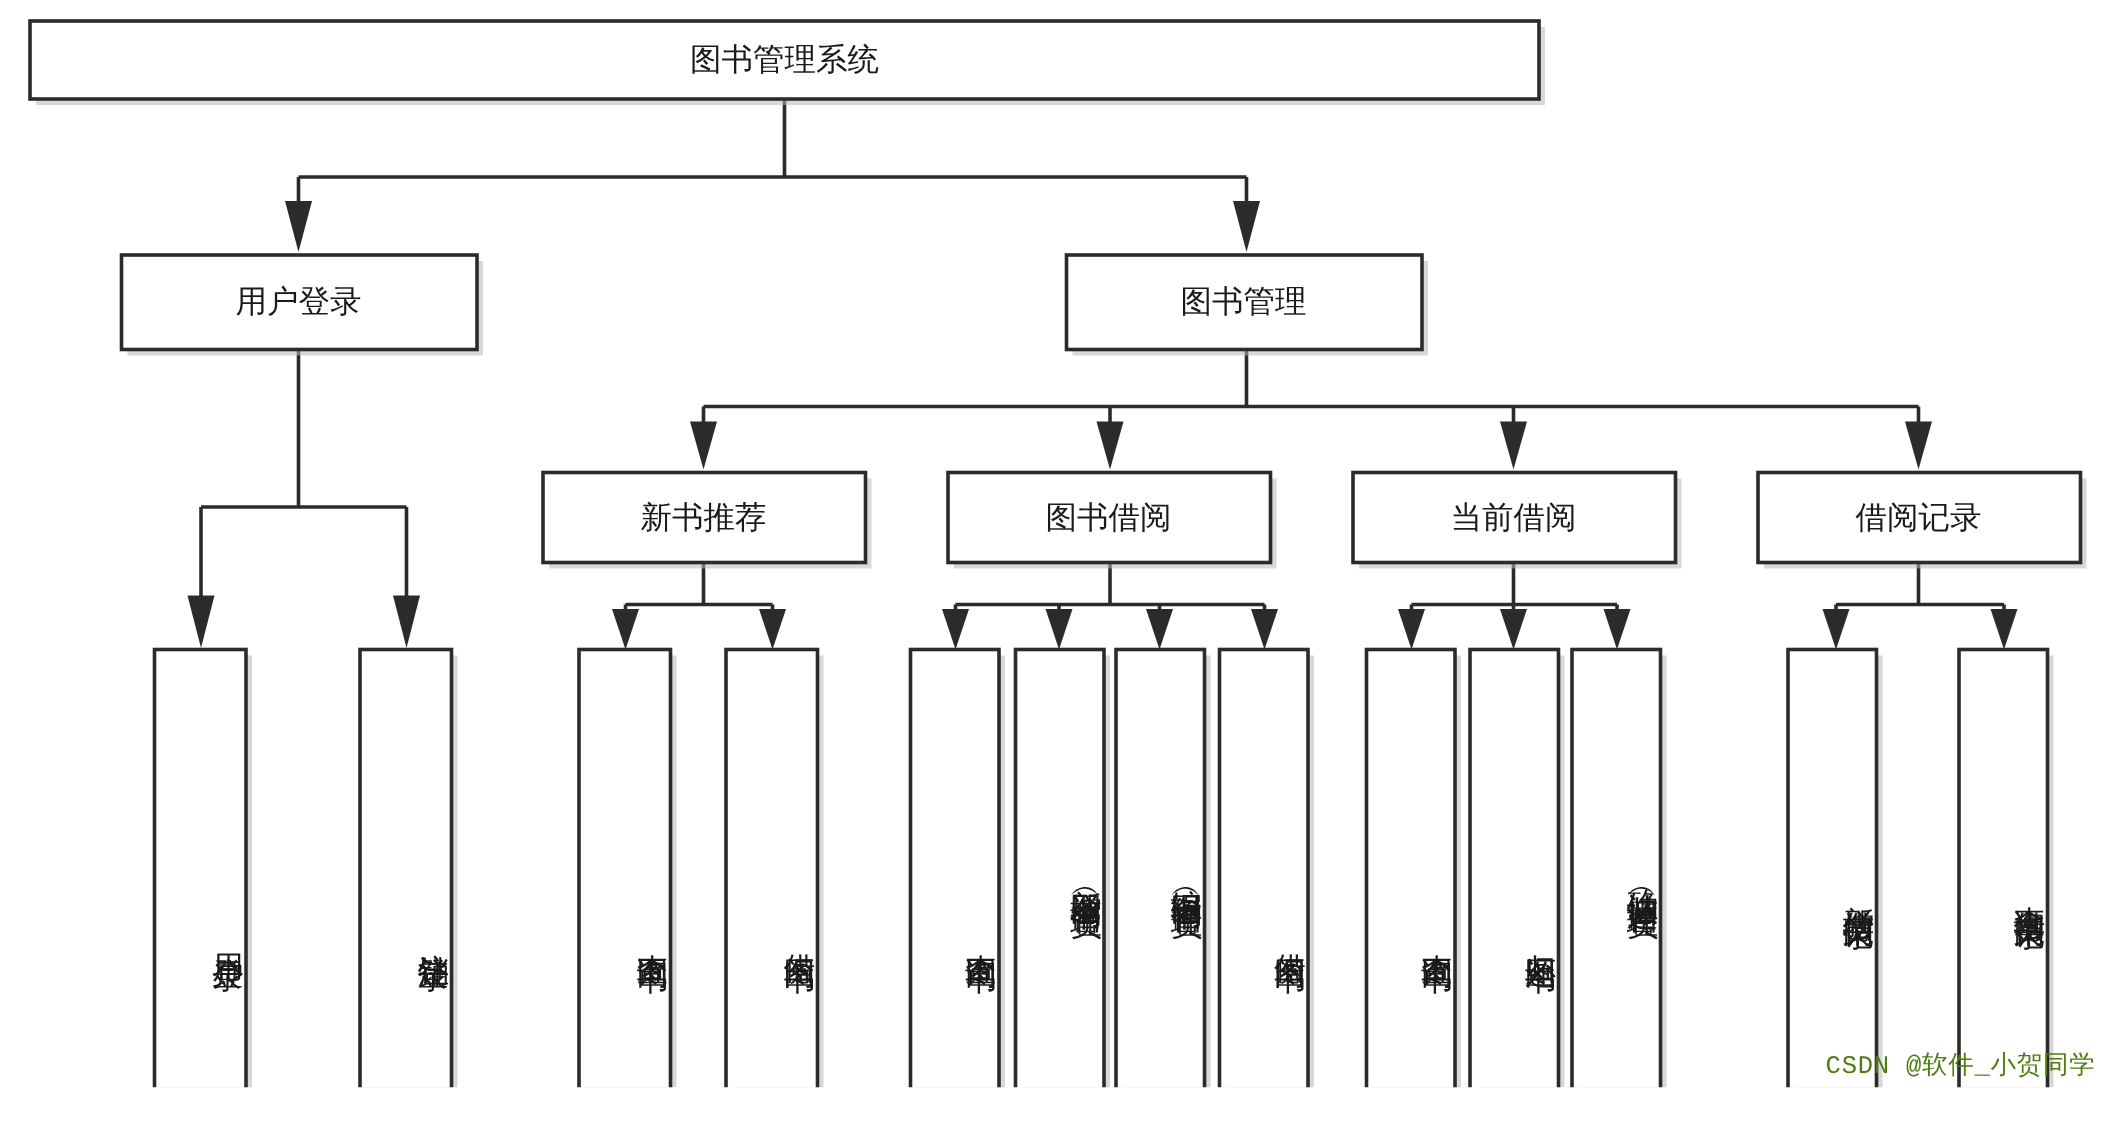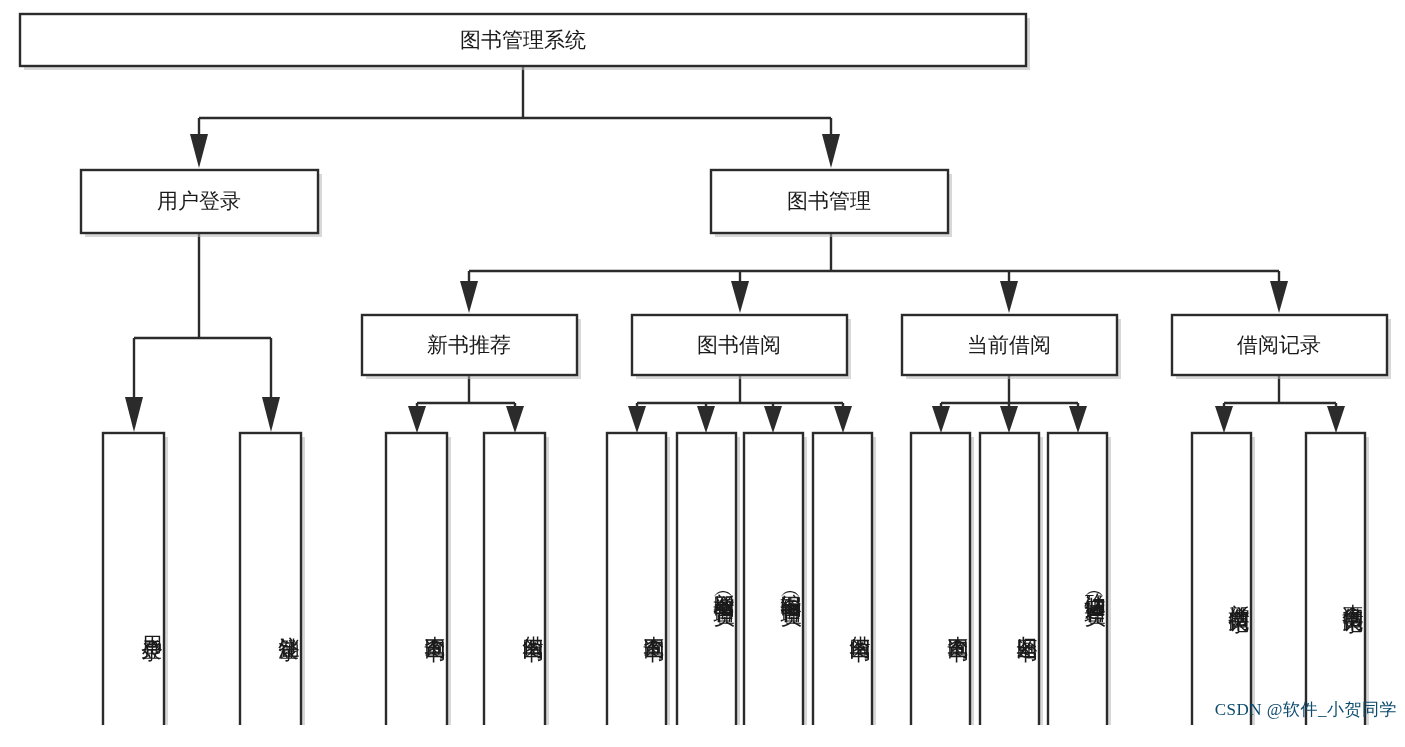--- a/index.html
+++ b/index.html
@@ -64,23 +64,23 @@
     white-space: nowrap;
     display: flex;
     align-items: flex-start;
     justify-content: center;
     user-select: none;
   }
   .watermark {
     position: absolute;
     right: 8px;
     bottom: 4px;
-    font-family: Liberation Serif, serif;
+    font-family: Liberation Mono, monospace;
     font-size: 17px;
-    color: #0c4a6e;
+    color: #4d7c0f;
     letter-spacing: 0.5px;
     white-space: nowrap;
   }
 </style>
 </head>
 <body>
 
 <div id="diagram-root">
 
   <svg class="diagram-canvas" viewBox="0 0 1405 747" xmlns="http://www.w3.org/2000/svg">

